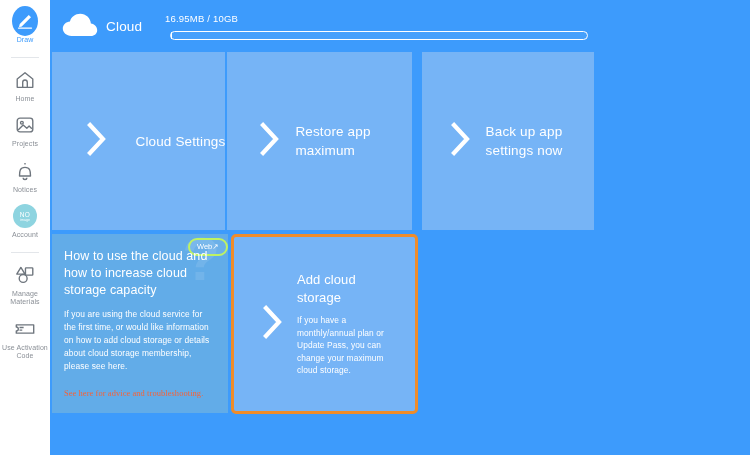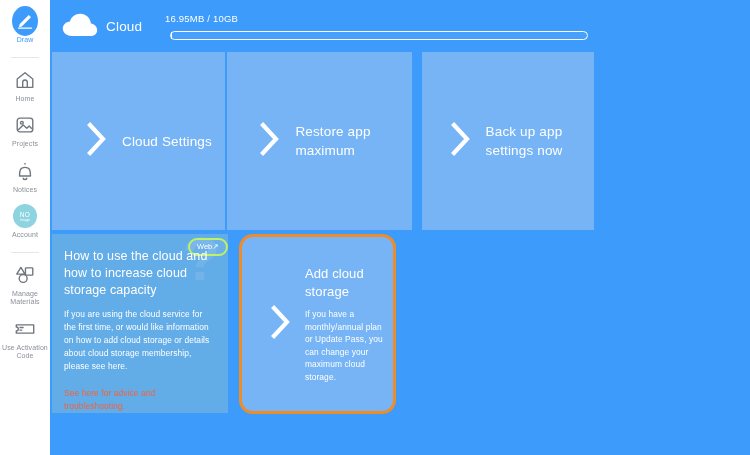--- a/index.html
+++ b/index.html
@@ -124,21 +124,21 @@
     display: flex;
     gap: 2px;
   }
   .big-card {
     background: #76b4f6;
     display: flex;
     align-items: center;
     cursor: pointer;
     position: relative;
   }
-  .big-card.c1 { width: 176px; }
+  .big-card.c1 { width: 176px; justify-content: space-between; }
   .big-card.c2 { width: 187px; }
   .big-card.c3 { width: 175px; margin-left: 8px; }
   .chev {
     flex: 0 0 auto;
     margin-left: 34px;
     margin-right: 14px;
   }
   .big-card.c2 .chev { margin-left: 32px; }
   .big-card.c3 .chev { margin-left: 28px; }
   .card-title {
@@ -201,33 +201,33 @@
     position: relative;
     display: block;
     margin-top: 14px;
     font-size: 8.4px;
     color: #f4633a;
     line-height: 13px;
     letter-spacing: .1px;
     text-decoration: none;
     max-width: 150px;
     cursor: pointer;
+    font-family: Liberation Serif, serif;
   }
 
   .add-card {
     position: absolute;
     left: 231px; top: 234px;
-    width: 157px; height: 180px;
+    width: 187px; height: 180px;
     background: #76b4f6;
     border: 3px solid #ef8c2a;
-    border-radius: 14px;
+    border-radius: 5px;
     display: flex;
     align-items: center;
     cursor: pointer;
-    margin-left: 8px;
   }
   .add-card .chev { margin-left: 28px; margin-right: 13px; }
   .add-inner { padding-right: 8px; }
   .add-title {
     font-size: 13px;
     color: #ffffff;
     line-height: 18px;
     letter-spacing: .1px;
     margin-bottom: 7px;
   }

